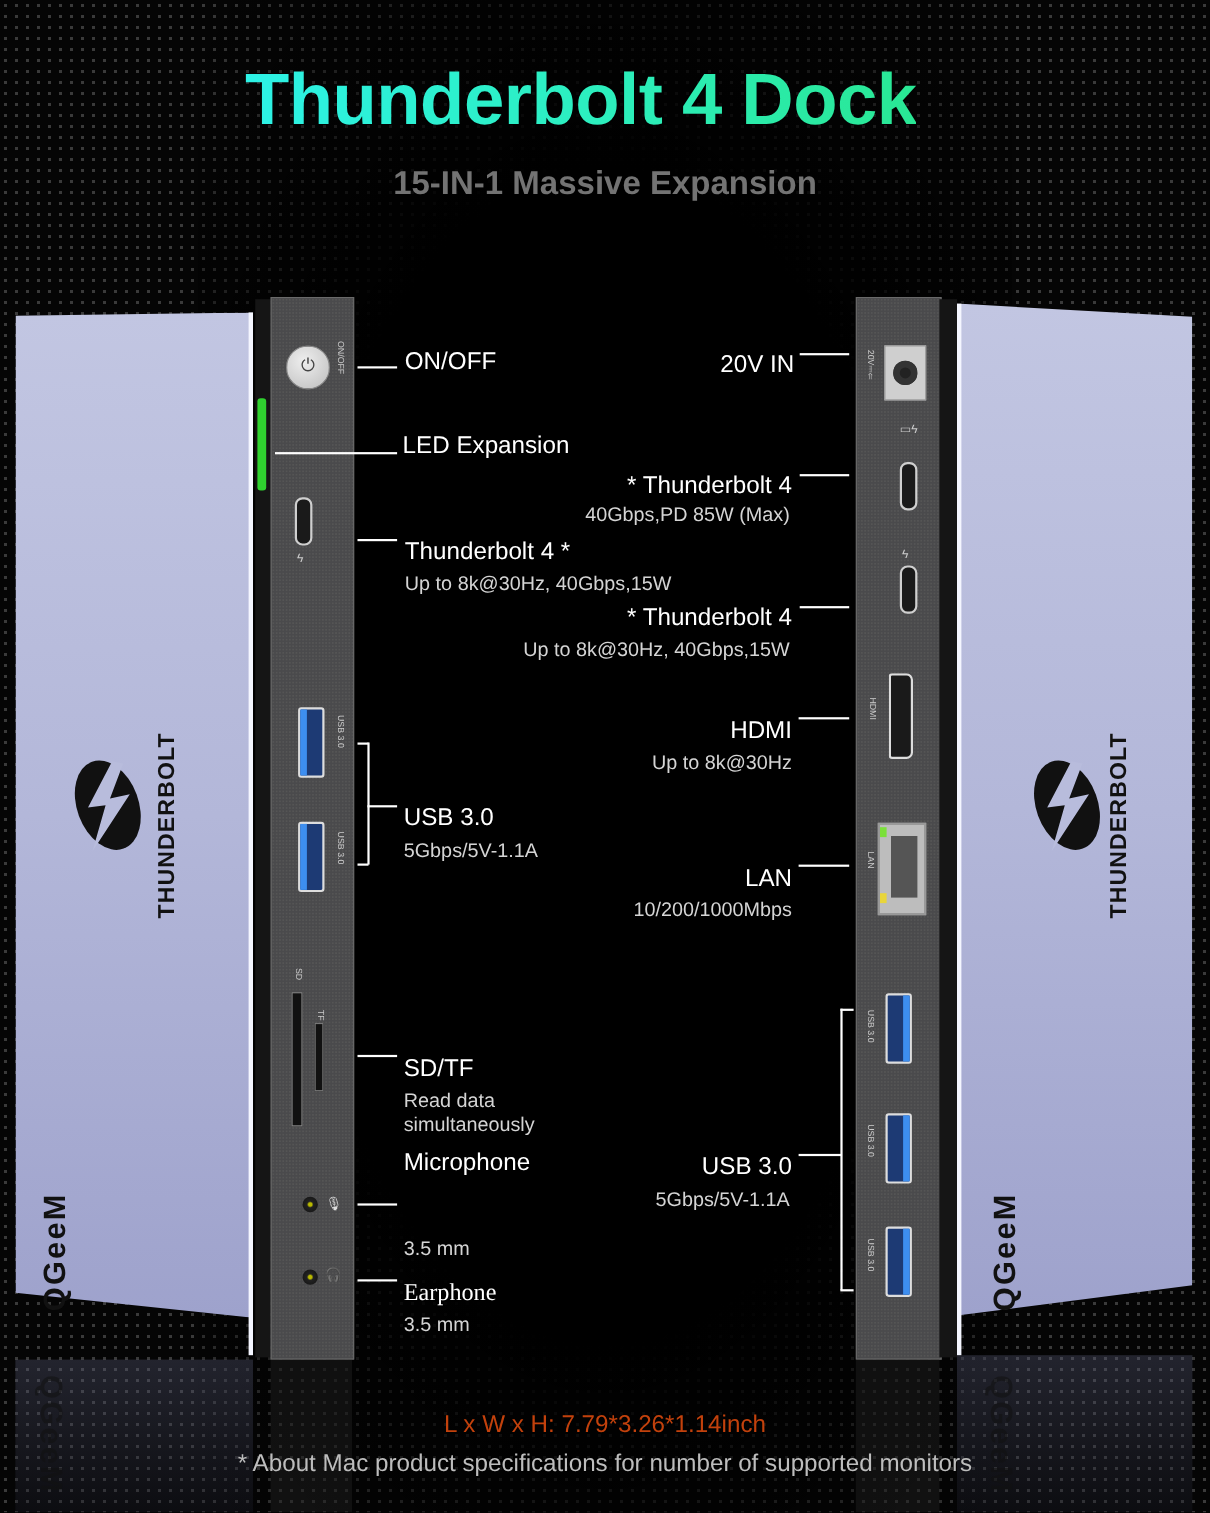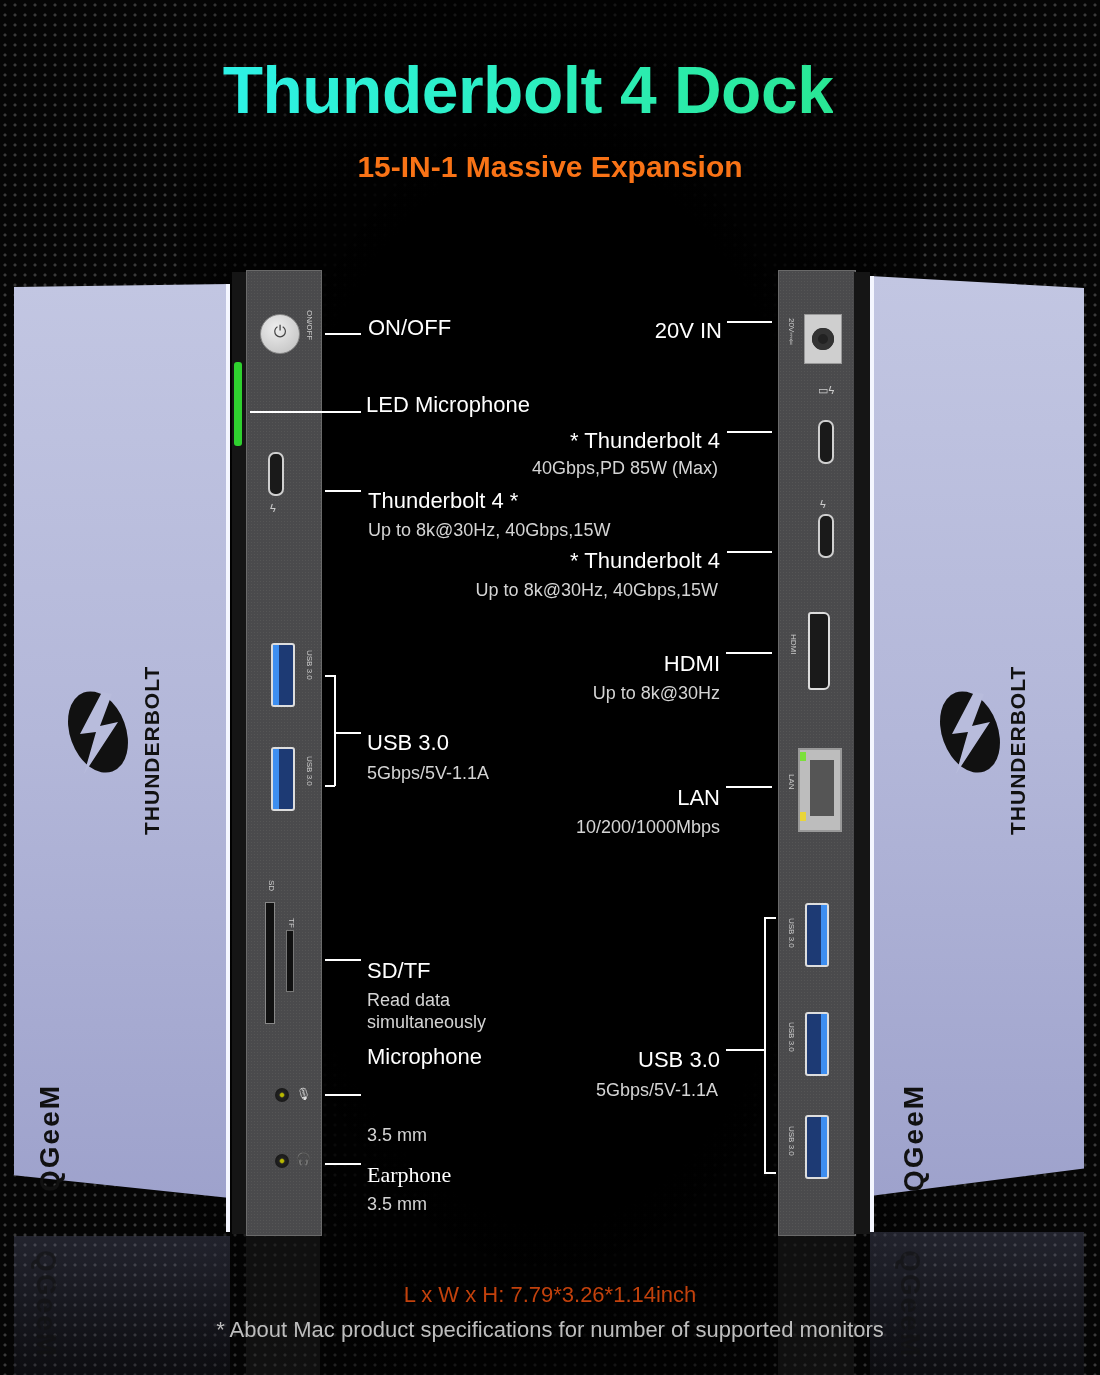--- a/index.html
+++ b/index.html
@@ -9,21 +9,21 @@
     background-color:#050505;
     background-image:radial-gradient(circle,#3a3a3a 1.3px,transparent 1.8px);
     background-size:10px 10px;}
   .bg-fade{position:absolute;left:180px;right:180px;top:0;bottom:0;
     background:radial-gradient(ellipse at center,#000 55%,rgba(0,0,0,0) 100%);}
   .title{position:absolute;left:0;width:1056px;top:52px;text-align:center;
     font-size:66px;font-weight:bold;letter-spacing:-0.5px;}
   .title span{background:linear-gradient(90deg,#2df2e6 0%,#2cefc0 50%,#29e794 100%);
     -webkit-background-clip:text;background-clip:text;color:transparent;}
   .subtitle{position:absolute;left:0;width:1100px;top:150px;text-align:center;
-    font-size:30px;font-weight:bold;color:#f97316;}
+    font-size:30px;font-weight:bold;color:#737373;}
 
   
   .lid{position:absolute;background:linear-gradient(180deg,#c2c6e2 0%,#b3b7d9 50%,#9ea2cc 100%);}
   .lid-left{left:14px;top:284px;width:216px;height:914px;
     clip-path:polygon(0 3px,100% 0,100% 100%,0 97.5%);}
   .lid-right{left:870px;top:276px;width:214px;height:920px;
     clip-path:polygon(0 0,100% 12px,100% 97%,0 100%);}
   .edge-white{position:absolute;width:4px;background:#f4f6ff;}
   .panel{position:absolute;background:#4a4a4c;
     background-image:radial-gradient(circle,#555 0.8px,transparent 1px);background-size:3px 3px;
@@ -116,21 +116,21 @@
 <div class="tf-slot"></div>
 <div class="jack" style="left:275px;top:1088px;"></div>
 <div class="jack-icon" style="left:296px;top:1087px;">🎙</div>
 <div class="jack" style="left:275px;top:1154px;"></div>
 <div class="jack-icon" style="left:296px;top:1152px;">🎧</div>
 
 <div class="line" style="left:325px;top:333px;width:36px;"></div>
 <div class="lbl" style="left:368px;top:315px;">ON/OFF</div>
 
 <div class="line" style="left:250px;top:411px;width:111px;"></div>
-<div class="lbl" style="left:366px;top:392px;">LED Microphone</div>
+<div class="lbl" style="left:366px;top:392px;">LED Expansion</div>
 
 <div class="line" style="left:325px;top:490px;width:36px;"></div>
 <div class="lbl" style="left:368px;top:488px;">Thunderbolt 4 *</div>
 <div class="sub" style="left:368px;top:520px;">Up to 8k@30Hz, 40Gbps,15W</div>
 
 <div class="line" style="left:325px;top:675px;width:10px;"></div>
 <div class="vline" style="left:334px;top:675px;height:111px;"></div>
 <div class="line" style="left:325px;top:785px;width:10px;"></div>
 <div class="line" style="left:334px;top:732px;width:27px;"></div>
 <div class="lbl" style="left:367px;top:730px;">USB 3.0</div>

